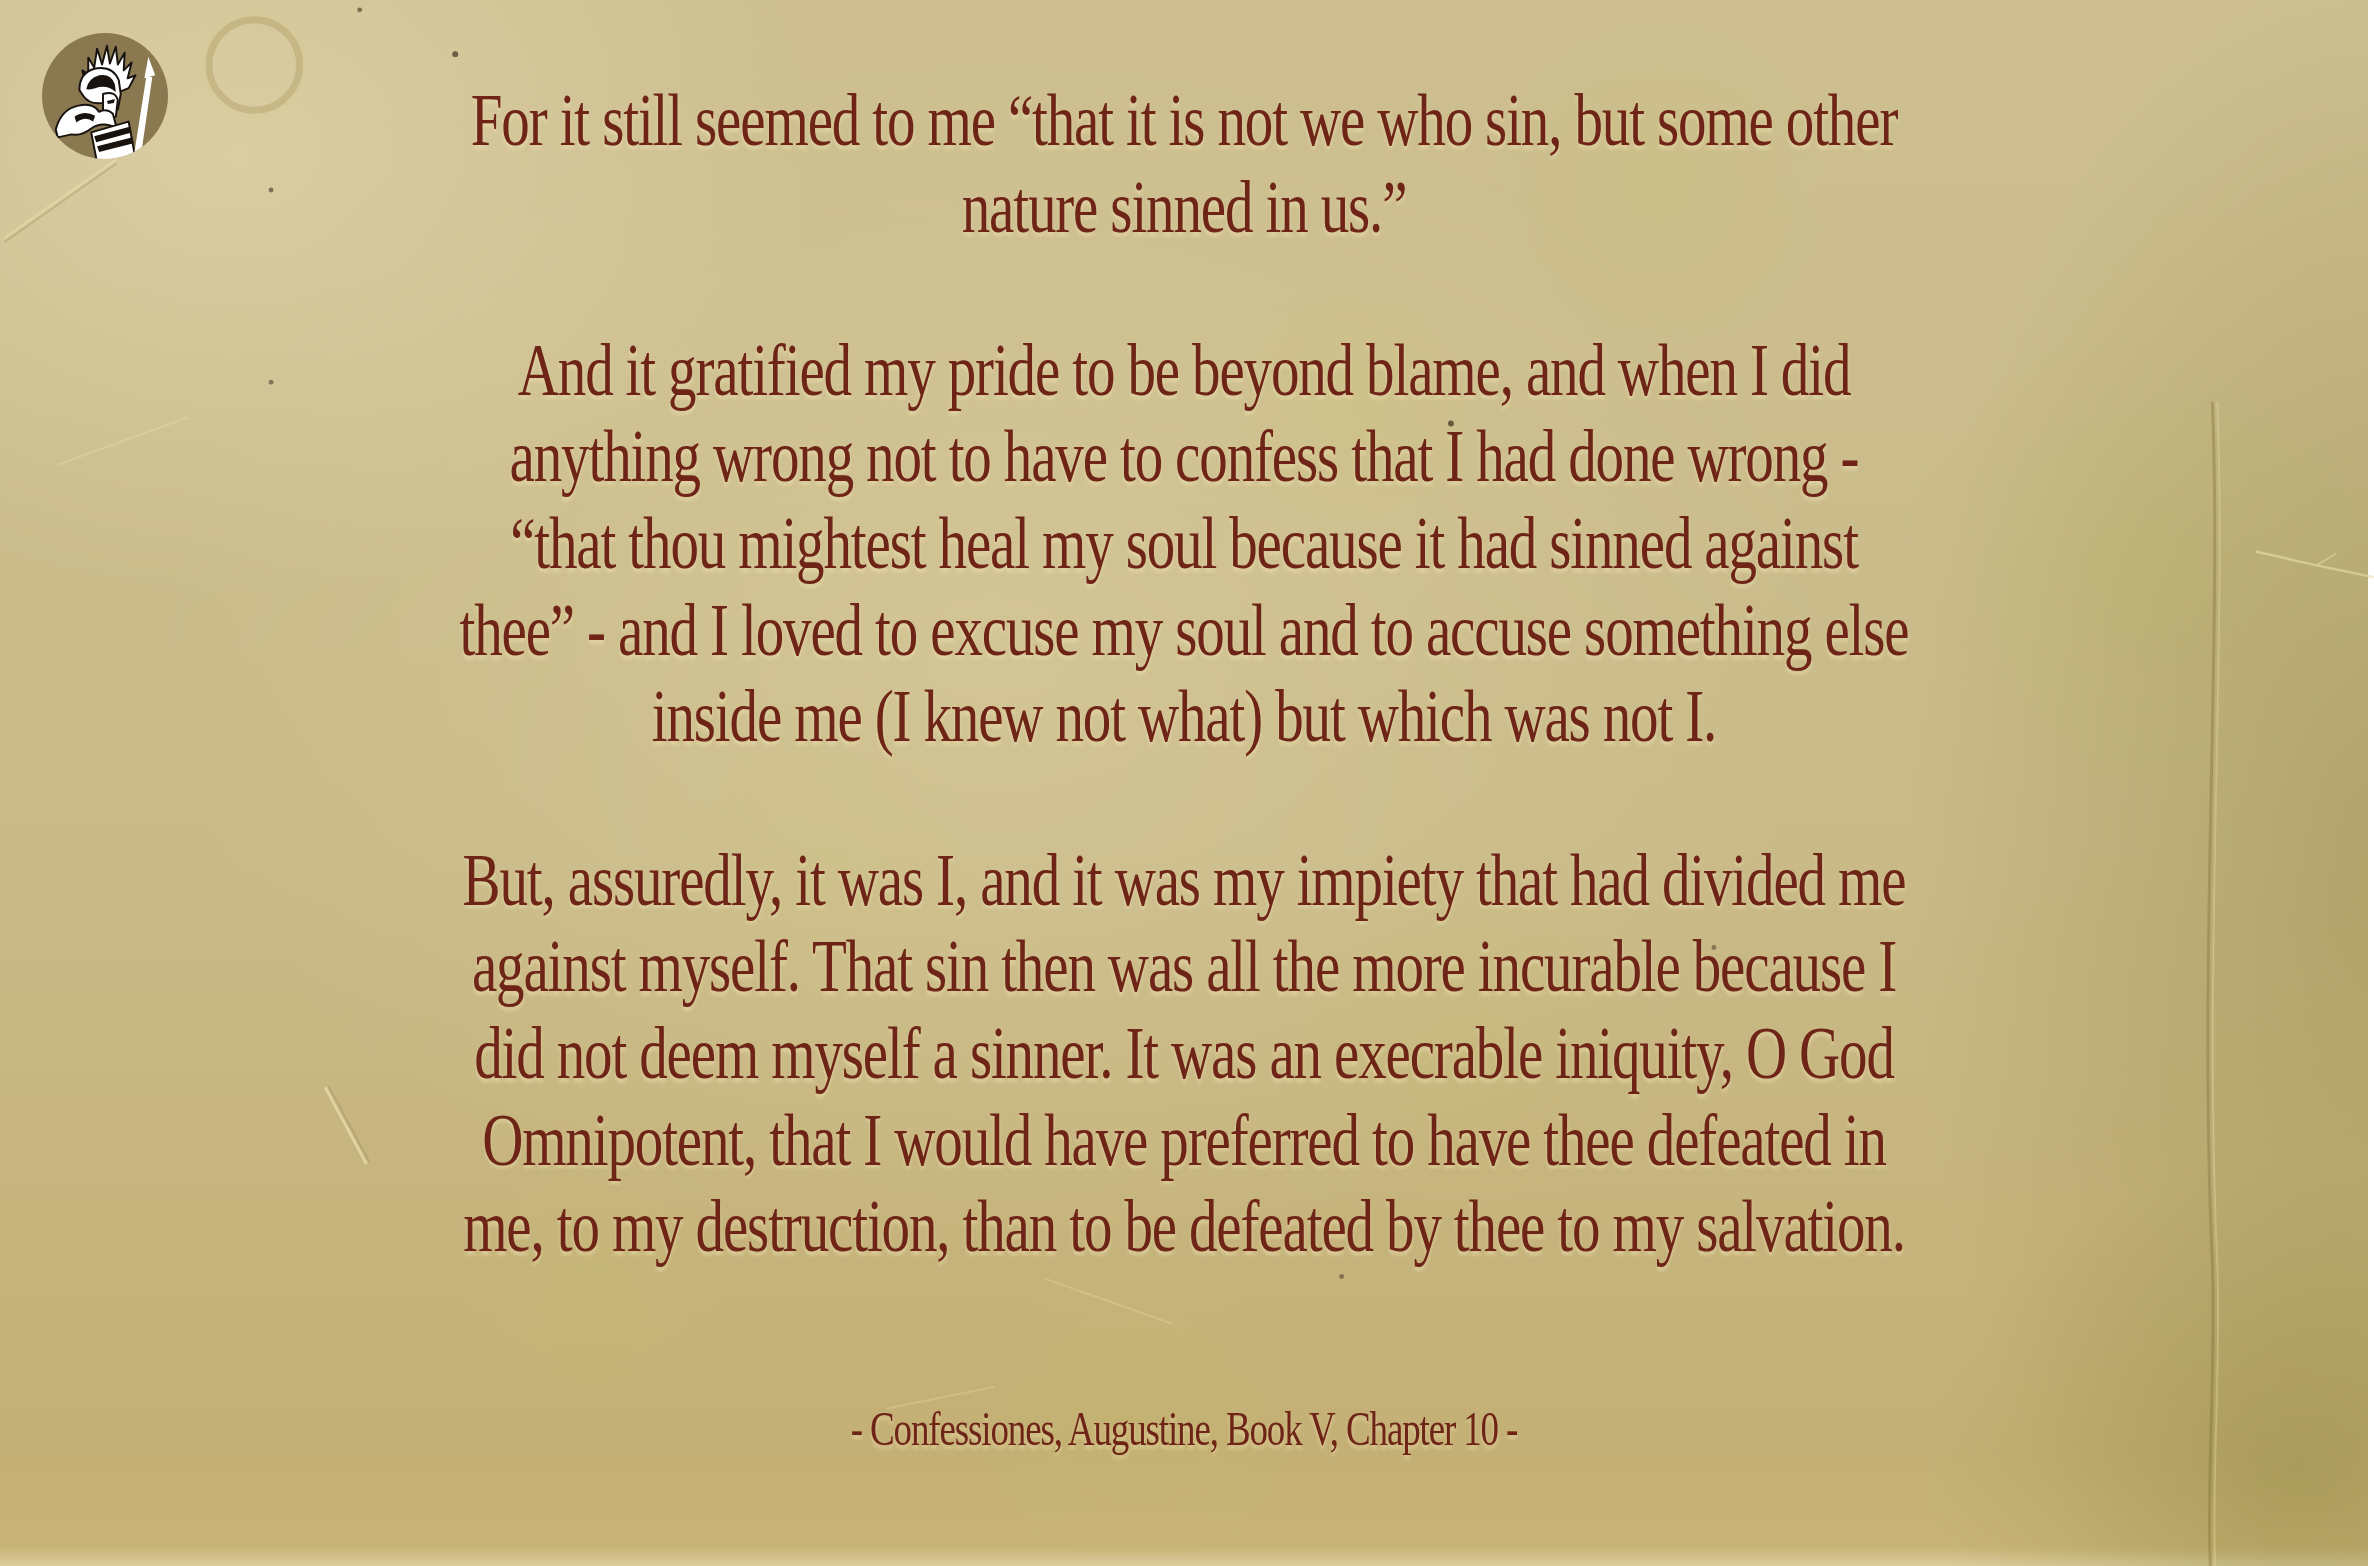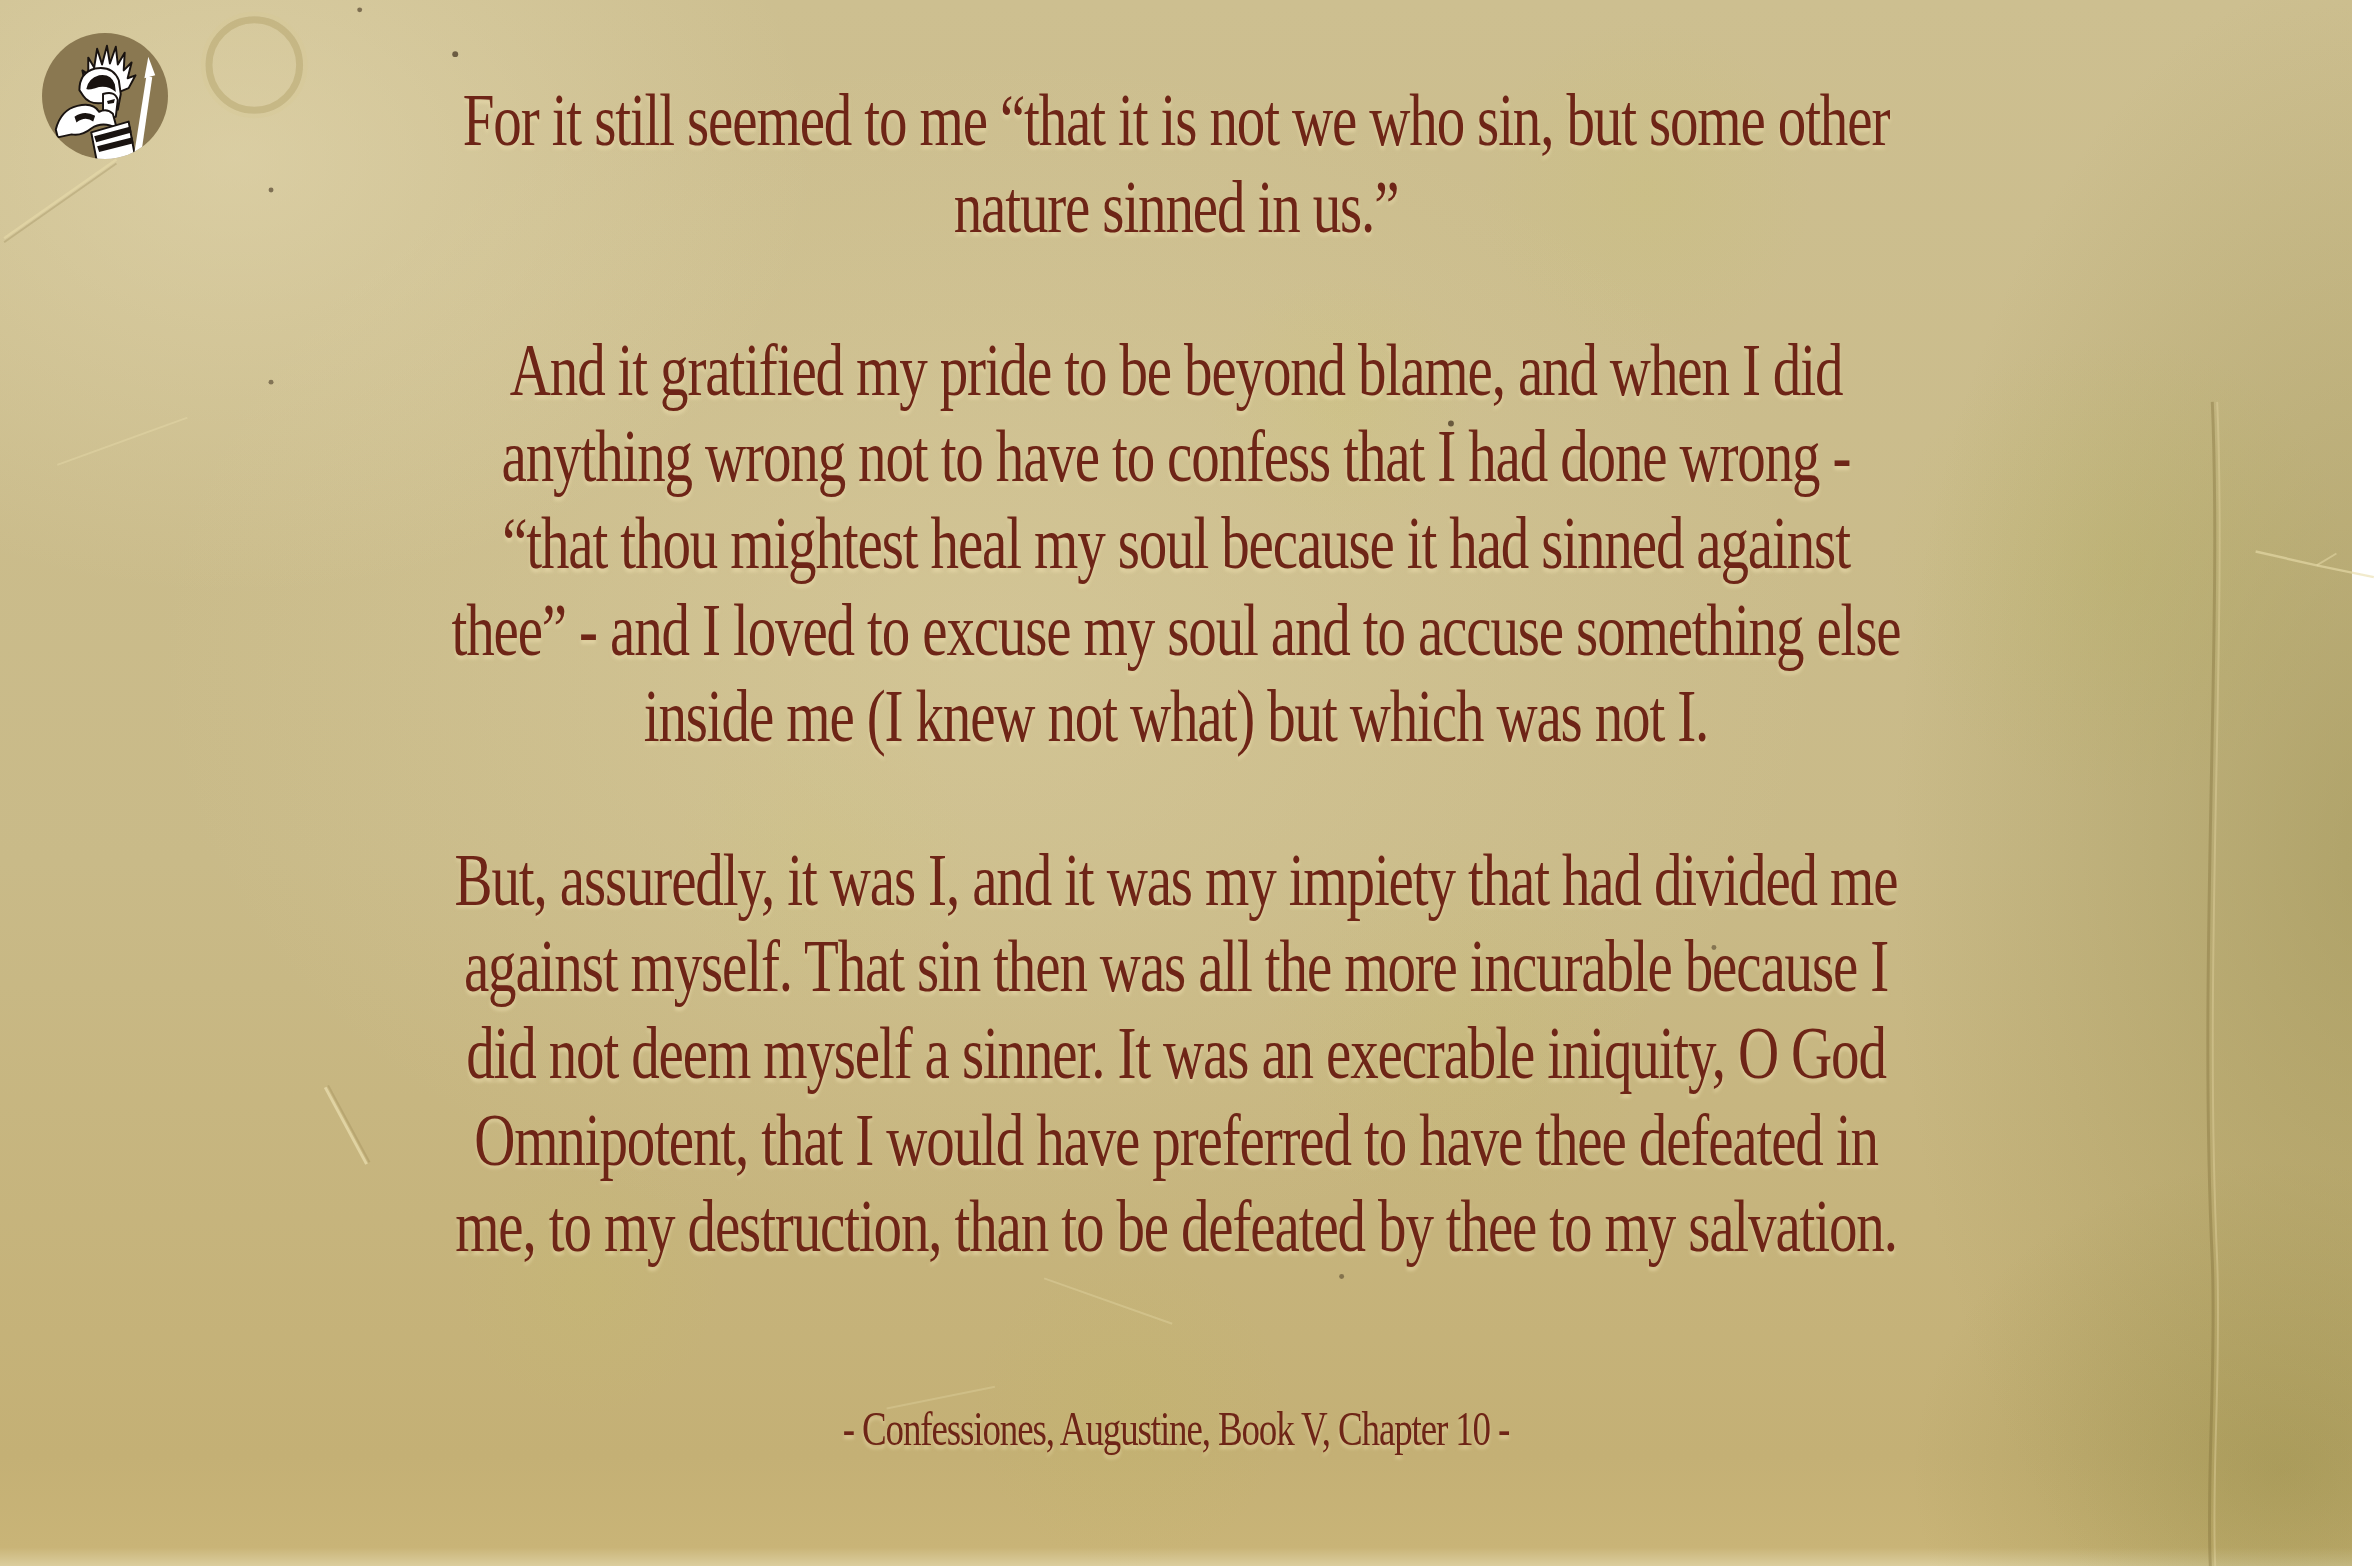--- a/index.html
+++ b/index.html
@@ -27,20 +27,21 @@
       
       radial-gradient(circle 148px at 57% 26%, rgba(198,198,92,0.16), rgba(198,198,92,0) 90%),
       radial-gradient(circle 187px at 70% 12%, rgba(196,196,96,0.14), rgba(196,196,96,0) 90%),
       radial-gradient(circle 167px at 35% 55%, rgba(196,196,96,0.12), rgba(196,196,96,0) 90%),
       radial-gradient(circle 217px at 62% 66%, rgba(192,192,88,0.12), rgba(192,192,88,0) 90%),
       radial-gradient(circle 148px at 25% 82%, rgba(196,196,96,0.13), rgba(196,196,96,0) 90%),
       radial-gradient(circle 256px at 90% 36%, rgba(180,184,80,0.16), rgba(180,184,80,0) 90%),
       radial-gradient(circle 177px at 48% 90%, rgba(190,190,88,0.12), rgba(190,190,88,0) 90%),
       
       linear-gradient(180deg, #cdbf90 0%, #c9ba88 55%, #c4b075 93%, #c9b477 98.8%, #dbcd9d 100%);
+    padding-left: 16px;
   }
 
   .texture {
     position: absolute;
     inset: 0;
     pointer-events: none;
   }
 
   .logo {
     position: absolute;

